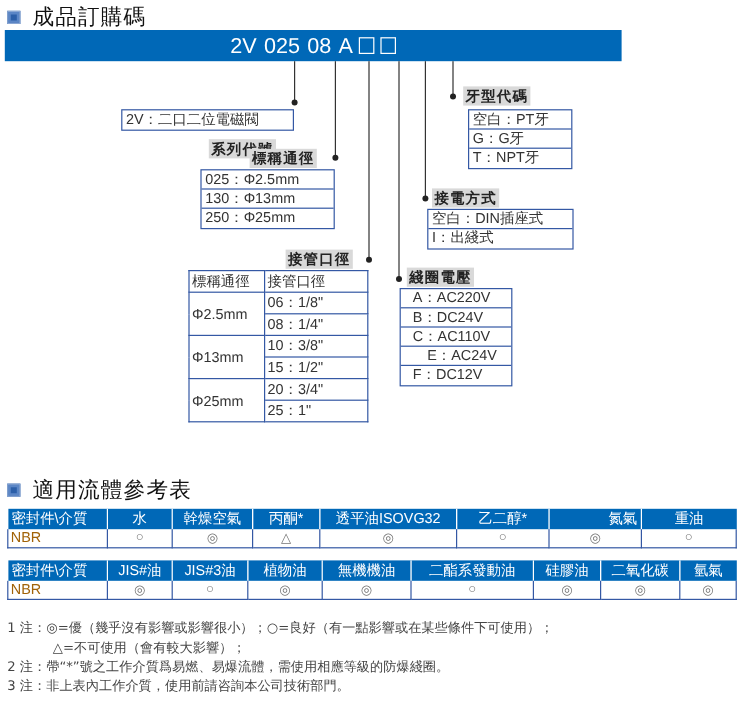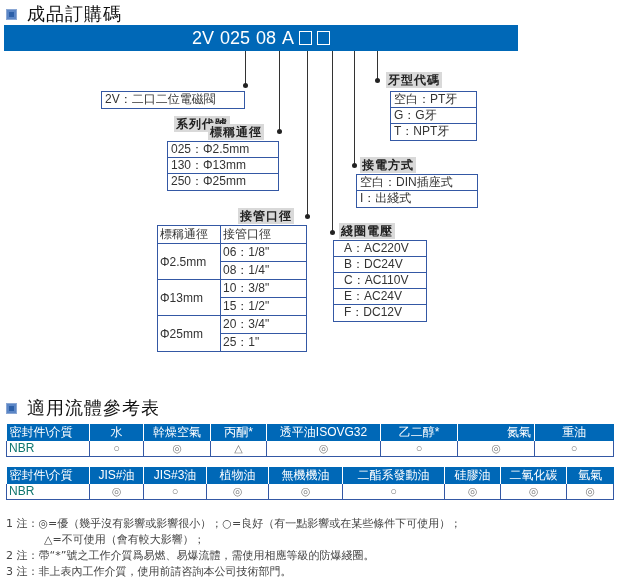--- a/index.html
+++ b/index.html
@@ -22,21 +22,21 @@
     .box-list .row:last-child { border-bottom: none; }
 
     table.pipe { position: absolute; border-collapse: collapse; font-size: 12px; color: #333; font-family: "Liberation Sans", sans-serif; }
     table.pipe td { border: 1px solid #3458a4; height: 18px; padding: 0 2px; }
     table.pipe td.sub { height: 18px; line-height: 17px; }
 
     table.fluid { position: absolute; left: 6px; border-collapse: collapse; font-size: 12px; font-family: "Liberation Sans", sans-serif; }
     table.fluid th { background: #0068b7; color: #fff; font-weight: normal; height: 17px; padding: 0 3px; border-left: 1px solid #fff; white-space: nowrap; text-align: center; }
     table.fluid th:first-child { border-left: none; text-align: left; }
     table.fluid td { height: 15px; border: 1px solid #3458a4; border-top: none; text-align: center; color: #777; font-size: 11px; }
-    table.fluid td:first-child { text-align: left; color: #0f766e; font-size: 12px; padding-left: 2px; }
+    table.fluid td:first-child { text-align: left; color: #a16207; font-size: 12px; padding-left: 2px; }
 
     .notes { position: absolute; left: 6px; top: 516px; font-size: 11px; color: #444; line-height: 16px; }
     .notes .n { white-space: nowrap; }
     .notes .indent { padding-left: 38px; }
   </style>
 </head>
 <body>
 
 <div class="sec-title" style="top:2px;">
   <span class="sec-icon"></span>
@@ -111,21 +111,21 @@
     <td class="sub">25：1"</td>
   </tr>
 </tbody>
   </table>
 
 <div class="label" style="left:339px; top:223px;">綫圈電壓</div>
 <div class="box-list" style="left:333px; top:240px; width:94px;">
   <div class="row" style="padding-left:10px;">A：AC220V</div>
   <div class="row" style="padding-left:10px;">B：DC24V</div>
   <div class="row" style="padding-left:10px;">C：AC110V</div>
-  <div class="row" style="padding-left:10px;">E：AC24V</div>
+  <div class="row" style="padding-left:10px;text-align:center;">E：AC24V</div>
   <div class="row" style="padding-left:10px;">F：DC12V</div>
 </div>
 
 <div class="label" style="left:360px; top:157px;">接電方式</div>
 <div class="box-list" style="left:356px; top:174px; width:122px;">
   <div class="row">空白：DIN插座式</div>
   <div class="row">I：出綫式</div>
 </div>
 
 <div class="label" style="left:386px; top:72px;">牙型代碼</div>

